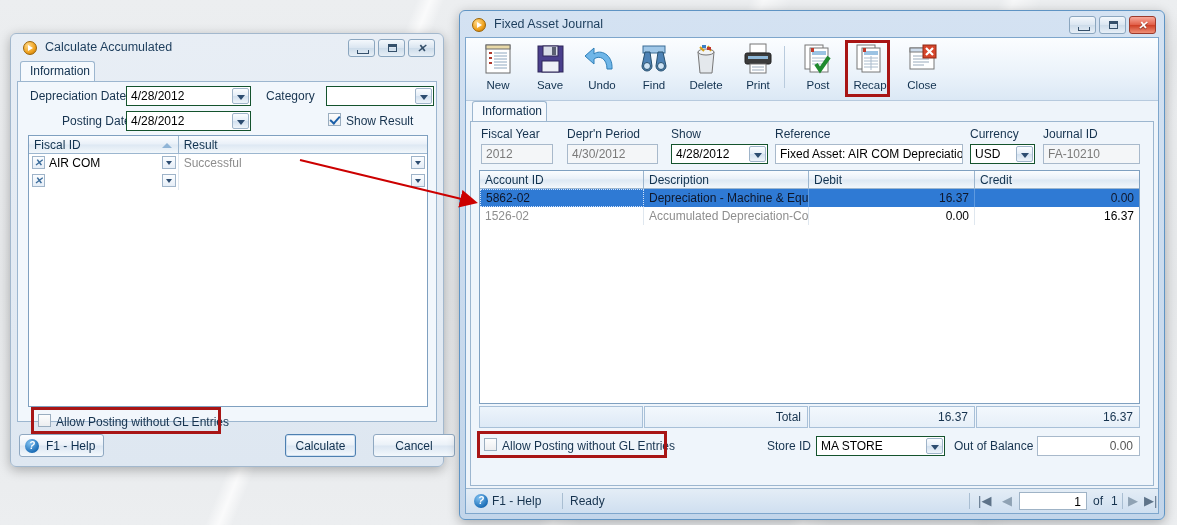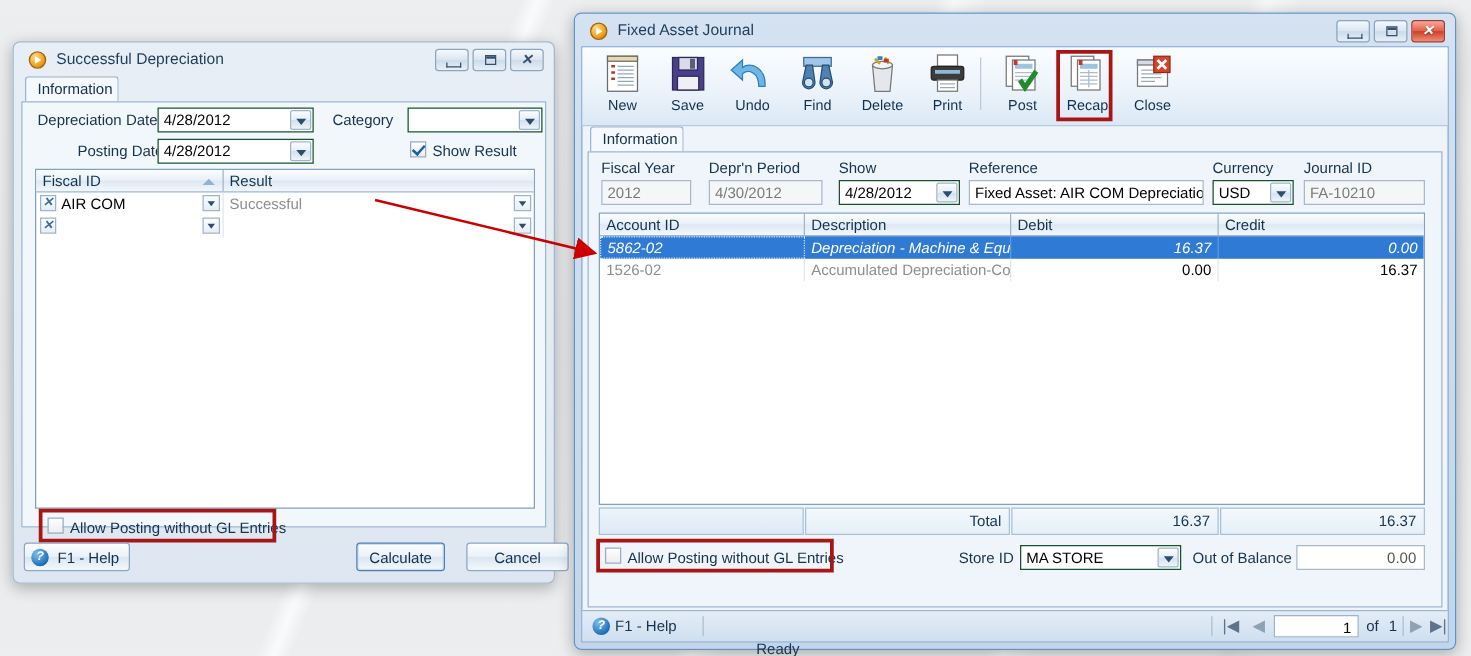--- a/index.html
+++ b/index.html
@@ -80,21 +80,21 @@
   .gh{position:relative;box-sizing:border-box;border-right:1px solid #9cb6cf;
     padding:2px 0 0 5px;font-size:12px;color:#12334f;white-space:nowrap;overflow:hidden;}
   .gh .sortasc{position:absolute;right:6px;top:7px;
     border-left:5px solid transparent;border-right:5px solid transparent;border-bottom:5px solid #8fb4d6;}
   .grow{position:absolute;left:0;right:0;height:18px;display:flex;box-sizing:border-box;}
   .grow.sel{background:#2f7ad4;color:#fff;}
   .gc{position:relative;box-sizing:border-box;padding:2px 0 0 5px;font-size:12px;
     white-space:nowrap;overflow:hidden;border-right:1px solid #dfe7ef;}
   .gc.num{text-align:right;padding:2px 5px 0 0;}
   .gc.muted{color:#8e8e8e;}
-  .grow.sel .gc{border-right:1px solid #5e9ae0;color:#ffffff;font-style:italic;}
+  .grow.sel .gc{border-right:1px solid #5e9ae0;color:#0f172a;}
   .grow.sel .gc.first{border:1px dotted #cfe2fb;box-sizing:border-box;padding-top:1px;}
   .rowx{position:absolute;left:3px;top:2px;width:13px;height:13px;box-sizing:border-box;
     border:1px solid #9fb4c9;background:linear-gradient(180deg,#fbfdff,#e6eef7);
     color:#3b6c9b;font-size:10px;line-height:11px;text-align:center;font-weight:bold;}
   .rowcbtn{position:absolute;top:2px;width:14px;height:13px;box-sizing:border-box;
     border:1px solid #9fb4c9;background:linear-gradient(180deg,#fbfdff,#e6eef7);}
   .rowcbtn::after{content:"";position:absolute;left:3px;top:4px;
     border-left:3.5px solid transparent;border-right:3.5px solid transparent;border-top:4px solid #2c4c70;}
 
   
@@ -123,21 +123,21 @@
 </style>
 </head>
 <body>
 
 <div id="desktop"></div>
 
 <div class="win win-inactive" style="left:10px;top:33px;width:432px;height:432px;">
 
   <div class="titlebar">
     <span class="win-icon"></span>
-    <span class="win-title">Successful Depreciation</span>
+    <span class="win-title">Calculate Accumulated</span>
     <div class="tb-btns" style="right:8px;">
       <div class="tb-btn">
           <i class="g-min"></i>
         </div>
       <div class="tb-btn">
           <i class="g-max"></i>
         </div>
       <div class="tb-btn">
           <i class="g-x">✕</i>
         </div>
@@ -488,21 +488,21 @@
       <span class="lbl" style="left:483px;top:317px;">Out of Balance</span>
       <div class="fld" style="left:566px;top:314px;width:103px;text-align:right;padding-right:6px;color:#555;">
         <span>0.00</span>
       </div>
     </div>
 
     <div class="statusbar">
       <i class="helpico" style="left:8px;top:5px;">?</i>
       <span class="lbl" style="left:26px;top:5px;">F1 - Help</span>
       <i class="vsep" style="left:96px;top:4px;height:16px;"></i>
-      <span class="lbl" style="left:104px;top:23px;margin-left:35px;">Ready</span>
+      <span class="lbl" style="left:104px;top:5px;">Ready</span>
 
       <i class="vsep" style="left:503px;top:4px;height:16px;"></i>
       <span style="position:absolute;left:512px;top:4px;font-size:13px;color:#5e7389;">|◀</span>
       <span style="position:absolute;left:536px;top:4px;font-size:13px;color:#8fa2b4;">◀</span>
       <div class="fld" style="left:553px;top:3px;width:68px;height:18px;text-align:right;padding-right:5px;background:#fff;border:1px solid #9fb3c6;">
         <span>1</span>
       </div>
       <span class="lbl" style="left:627px;top:5px;">of</span>
       <span class="lbl" style="left:645px;top:5px;">1</span>
       <i class="vsep" style="left:656px;top:4px;height:16px;"></i>

